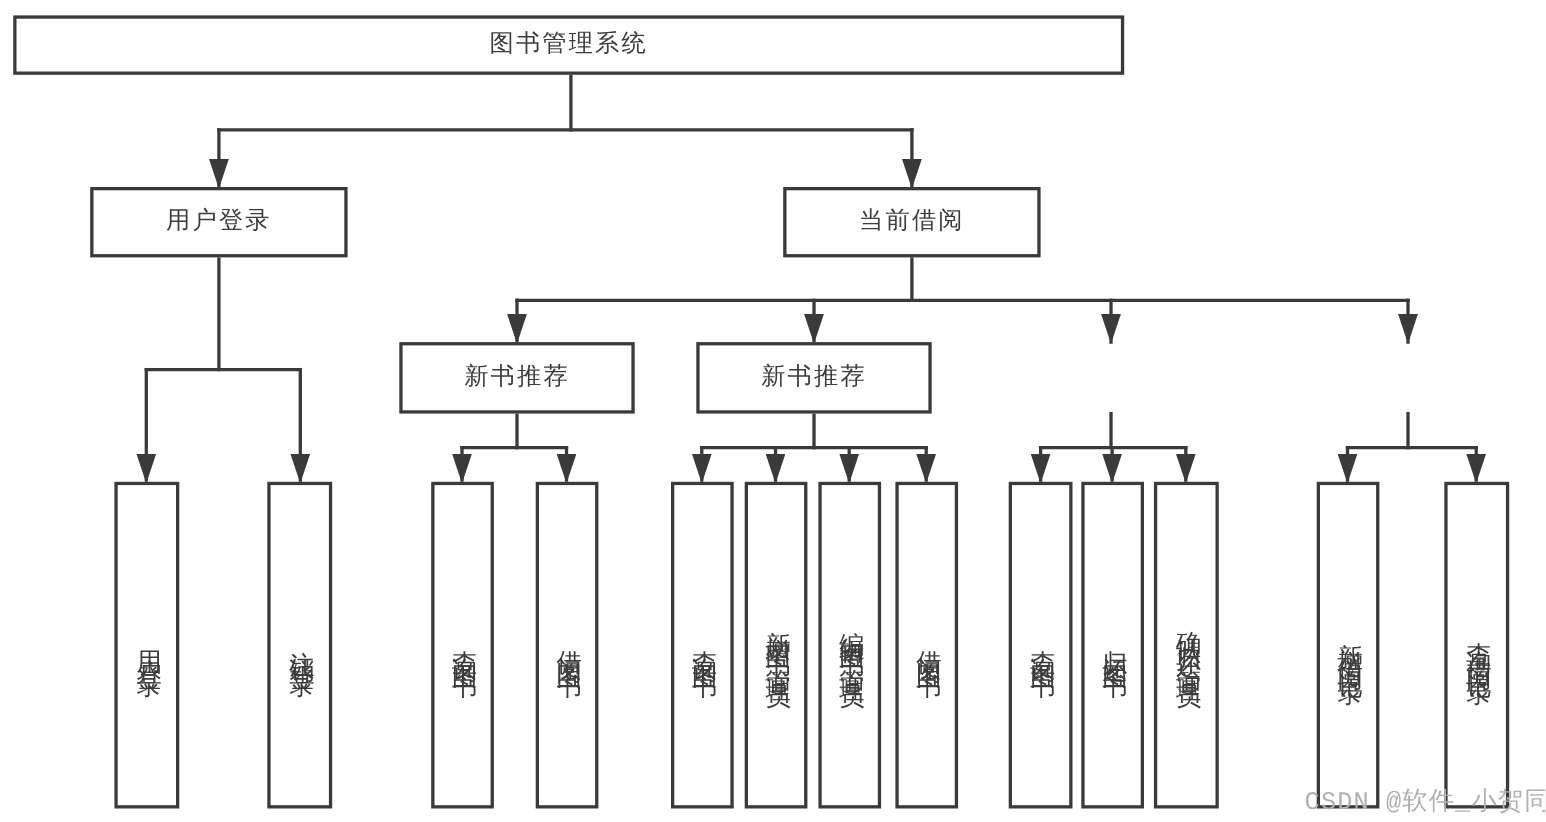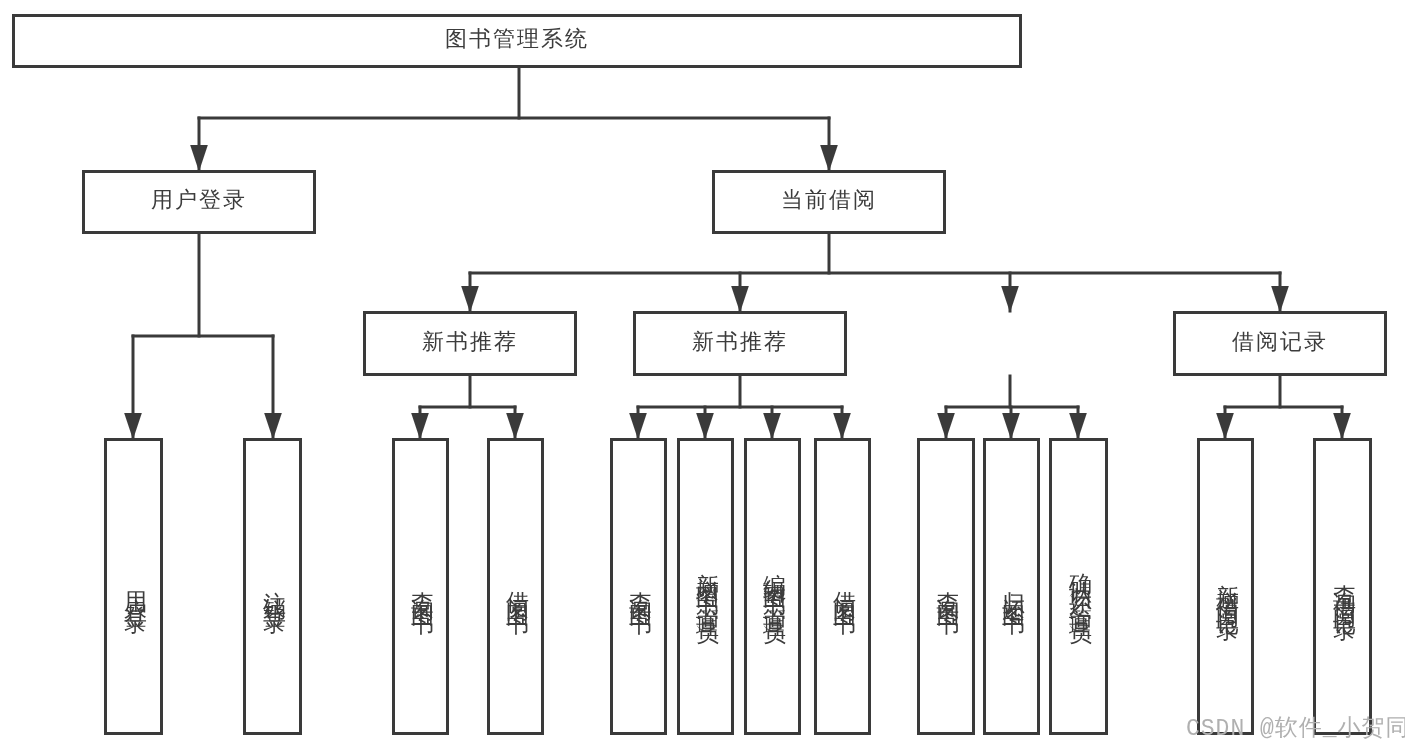--- a/index.html
+++ b/index.html
@@ -98,23 +98,20 @@
   <div class="box" style="left:712px;top:170px;width:234px;height:64px">
     <span>当前借阅</span>
   </div>
 
   <div class="box" style="left:363px;top:311px;width:214px;height:65px">
     <span>新书推荐</span>
   </div>
   <div class="box" style="left:633px;top:311px;width:214px;height:65px">
     <span>新书推荐</span>
   </div>
-  <div class="box" style="left:1173px;top:311px;width:214px;height:65px">
-    <span>借阅记录</span>
-  </div>
 
   <div class="box leaf" style="left:104px;top:438px;width:59px;height:297px">
     <span>用户登录</span>
   </div>
   <div class="box leaf" style="left:243px;top:438px;width:59px;height:297px">
     <span>注销登录</span>
   </div>
 
   <div class="box leaf" style="left:392px;top:438px;width:57px;height:297px">
     <span>查询图书</span>

